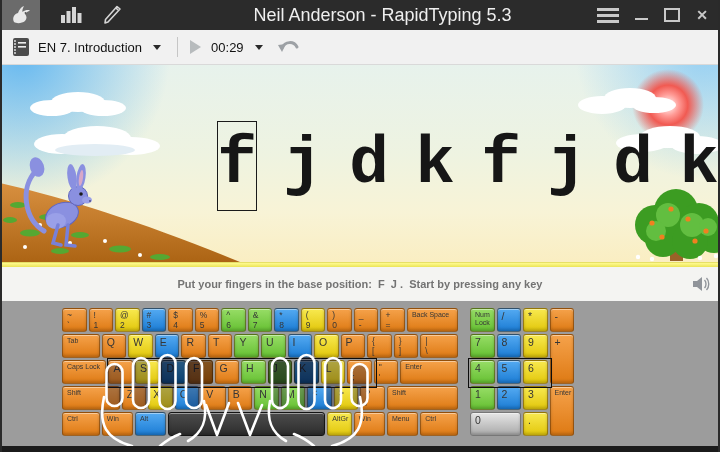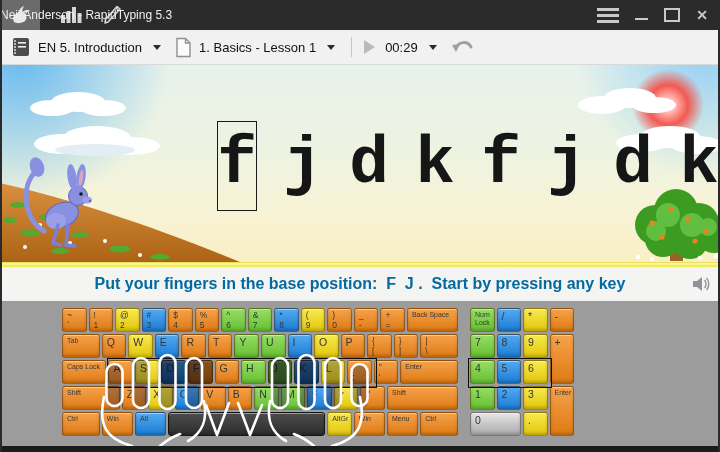--- a/index.html
+++ b/index.html
@@ -4,21 +4,21 @@
 <style>
   html,body{margin:0;padding:0;background:#555;}
   .window{position:relative;width:720px;height:452px;overflow:hidden;background:#9C9C9C;
           font-family:"Liberation Sans",sans-serif;-webkit-font-smoothing:antialiased;}
   .frame{position:absolute;inset:0;border-left:2px solid #2A2A2A;border-right:2px solid #2A2A2A;
          pointer-events:none;z-index:60;}
   
   .titlebar{position:relative;height:30px;background:#2B2B2B;display:flex;align-items:center;z-index:5;}
   .logo-btn{width:40px;height:30px;background:#6B6B6B;display:flex;align-items:center;justify-content:center;}
   .tb-icon{margin-left:20px;display:flex;align-items:center;justify-content:center;}
-  .win-title{position:absolute;left:0;right:0;color:#EFEFEF;font-size:12px;pointer-events:none;}
+  .win-title{position:absolute;left:0;right:0;text-align:center;color:#EFEFEF;font-size:18px;pointer-events:none;padding-left:45px;}
   .tb-right{margin-left:auto;display:flex;align-items:center;gap:16px;padding-right:12px;}
   .menu-bars{display:flex;flex-direction:column;gap:3px;}
   .menu-bars i{display:block;width:22px;height:3px;background:#C9C9C9;}
   .btn-min{width:13px;height:2px;background:#C9C9C9;margin-top:8px;}
   .btn-max{width:12px;height:10px;border:2px solid #C9C9C9;}
   .btn-close{color:#C9C9C9;font-size:14px;font-weight:bold;line-height:14px;}
   
   .toolbar{height:34px;background:#F1F1F1;border-bottom:1px solid #D9D9D9;display:flex;align-items:center;
            padding-left:10px;font-size:13px;color:#111;z-index:4;position:relative;}
   .tool-group{display:flex;align-items:center;gap:7px;margin-right:14px;}
@@ -36,21 +36,21 @@
       linear-gradient(180deg,#E7F2EC 0%,#EEF3E1 45%,#F8F3D6 75%,#FAEEC2 100%);}
   .scene-art{position:absolute;inset:0;}
   .letters{position:absolute;left:204px;top:52px;white-space:nowrap;}
   .letter{display:inline-block;width:66px;height:96px;line-height:96px;text-align:center;
           font-family:"Liberation Mono",monospace;font-weight:700;font-size:66px;color:#161616;position:relative;}
   .letter.cursor::after{content:'';position:absolute;left:13px;right:13px;top:4px;bottom:2px;
           border:1.5px solid #1A1A1A;}
   .yellow-strip{height:5px;background:linear-gradient(180deg,#FFFB90,#EBE456);border-top:1px solid #E6E066;box-sizing:border-box;}
   
   .statusbar{position:relative;height:34px;background:#F4F4F2;display:flex;align-items:center;justify-content:center;}
-  .status-text{font-size:16px;font-weight:bold;color:#0369a1;white-space:pre-wrap;}
+  .status-text{font-size:11px;font-weight:bold;color:#737373;white-space:pre-wrap;}
   .speaker{position:absolute;right:8px;top:8px;}
   
   .kb-area{position:relative;height:145px;background:#9C9C9C;}
   #main-kb{position:absolute;left:62px;top:7px;}
   .kb-row{display:flex;height:24px;margin-bottom:2px;}
   .key{position:relative;box-sizing:border-box;margin-right:2px;border-radius:3px;
        border:1px solid rgba(70,35,0,.5);
        box-shadow:inset 0 1px 0 rgba(255,255,255,.45), inset 0 -2px 3px rgba(0,0,0,.18);
        color:#363636;overflow:hidden;}
   .key span{display:block;padding-left:4px;line-height:1.1;font-size:10.5px;margin-top:2px;}
@@ -112,29 +112,21 @@
       <svg width="21" height="22" viewBox="0 0 21 22">
         <rect x="3" y="2" width="16" height="18" rx="2" fill="#4C4C4C"></rect>
         <circle cx="5" cy="5" r="0.9" fill="#EEE"></circle>
           <circle cx="5" cy="8" r="0.9" fill="#EEE"></circle>
         <circle cx="5" cy="11" r="0.9" fill="#EEE"></circle>
           <circle cx="5" cy="14" r="0.9" fill="#EEE"></circle>
         <circle cx="5" cy="17" r="0.9" fill="#EEE"></circle>
         <rect x="8" y="6" width="8" height="1.6" fill="#EEE"></rect>
         <rect x="8" y="10" width="8" height="1.6" fill="#EEE"></rect>
       </svg>
-      <span>EN 5. Introduction</span>
-      <span class="caret"></span>
-    </div>
-    <div class="tool-group">
-      <svg width="17" height="21" viewBox="0 0 17 21">
-        <path d="M2 1.5 L10.5 1.5 L15 6 L15 19.5 L2 19.5 Z" fill="#FBFBFB" stroke="#8F8F8F" stroke-width="1.4"></path>
-        <path d="M10.5 1.5 L10.5 6 L15 6" fill="none" stroke="#8F8F8F" stroke-width="1.4"></path>
-      </svg>
-      <span>1. Basics - Lesson 1</span>
+      <span>EN 7. Introduction</span>
       <span class="caret"></span>
     </div>
     <div class="separator"></div>
     <div class="play-tri"></div>
     <div class="tool-group">
       <span class="timer">00:29</span>
       <span class="caret"></span>
     </div>
     <div class="tool-group">
       <svg width="24" height="17" viewBox="0 0 24 17">

